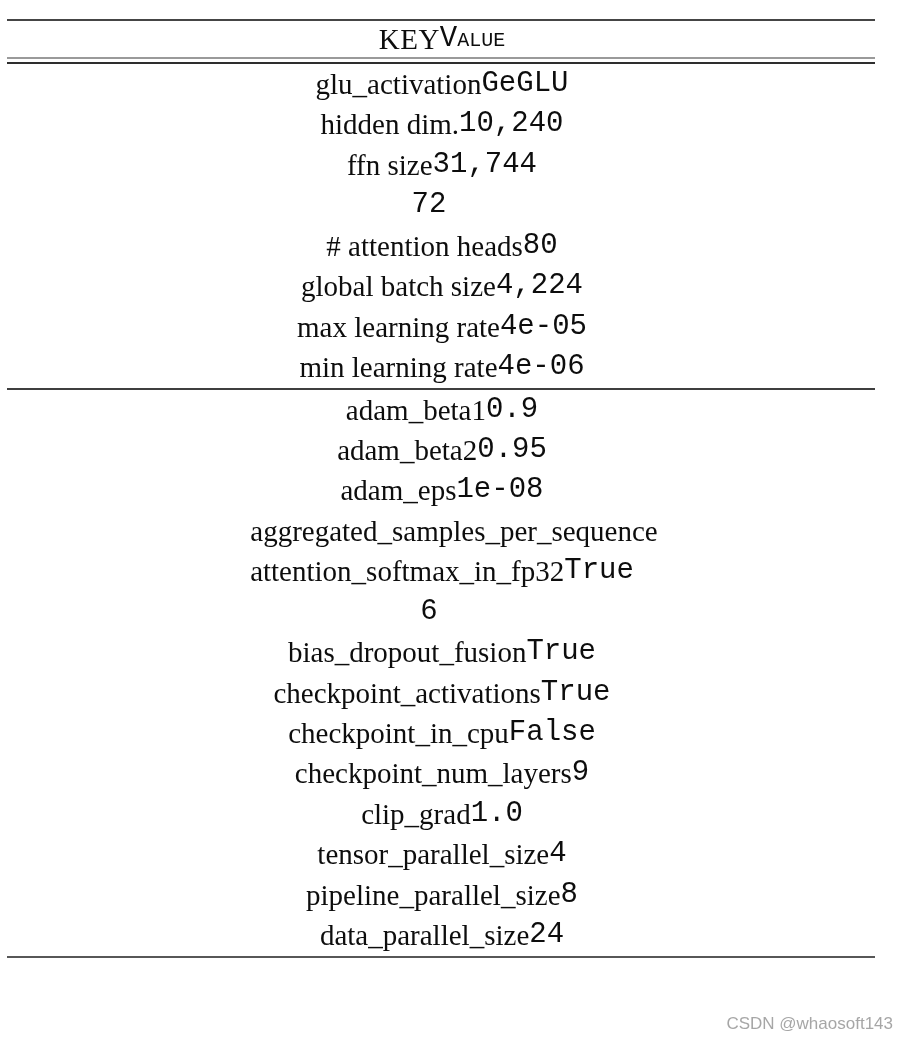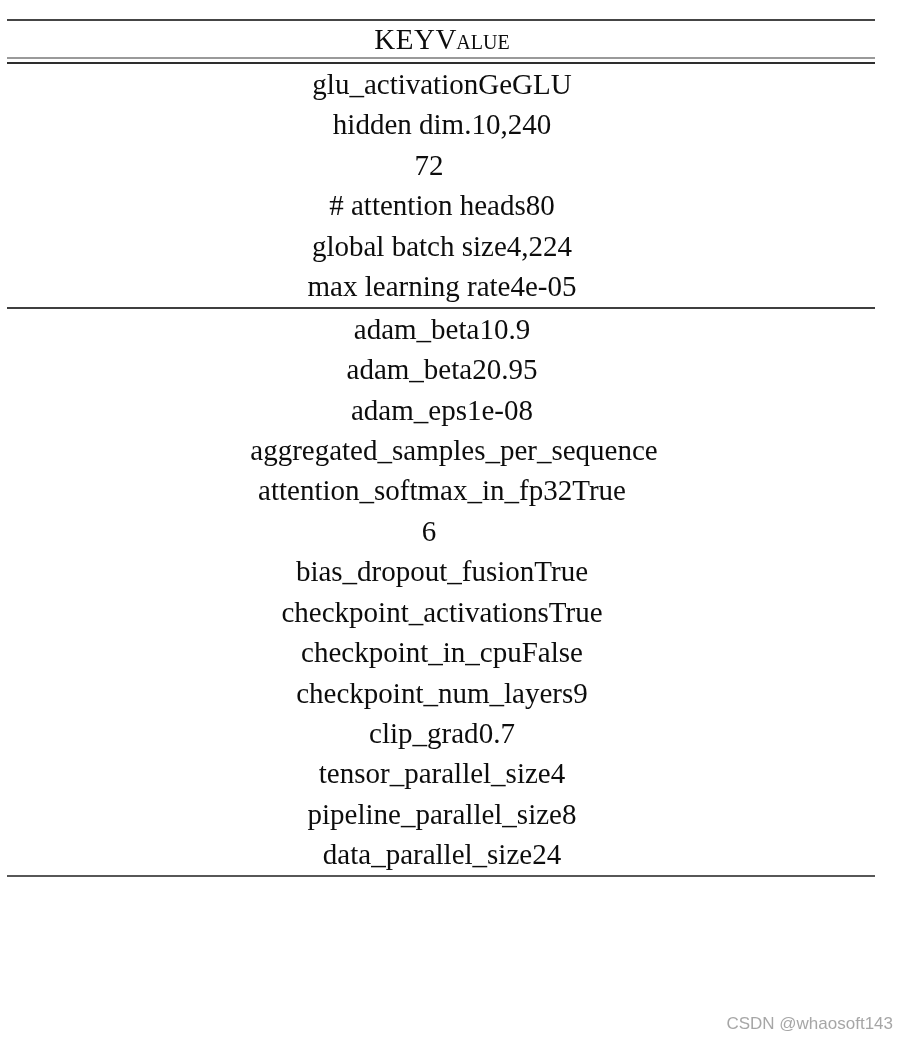--- a/index.html
+++ b/index.html
@@ -46,20 +46,21 @@
     height: 36px;
     line-height: 36px;
   }
   .key-cell {
     padding-left: 26px;
     text-align: left;
   }
   .value-cell {
     padding-right: 24px;
     text-align: right;
+    font-family: Liberation Mono, monospace;
   }
   .smallcaps {
     font-variant: small-caps;
   }
   .header-key {
     letter-spacing: 0.5px;
   }
   .watermark {
     position: absolute;
     right: 5px;
@@ -92,33 +93,41 @@
     <div id="section-0" class="section">
         <div class="row">
           <span class="key-cell">glu_activation</span>
           <span class="value-cell">GeGLU</span>
         </div>
         <div class="row">
           <span class="key-cell">hidden dim.</span>
           <span class="value-cell">10,240</span>
         </div>
         <div class="row">
+          <span class="key-cell">ffn size</span>
+          <span class="value-cell">31,744</span>
+        </div>
+        <div class="row">
           <span class="value-cell">72</span>
         </div>
         <div class="row">
           <span class="key-cell"># attention heads</span>
           <span class="value-cell">80</span>
         </div>
         <div class="row">
           <span class="key-cell">global batch size</span>
           <span class="value-cell">4,224</span>
         </div>
         <div class="row">
           <span class="key-cell">max learning rate</span>
           <span class="value-cell">4e-05</span>
+        </div>
+        <div class="row">
+          <span class="key-cell">min learning rate</span>
+          <span class="value-cell">4e-06</span>
         </div>
       </div>
 
     <div class="rule rule-mid"></div>
 
     <div id="section-1" class="section">
         <div class="row">
           <span class="key-cell">adam_beta1</span>
           <span class="value-cell">0.9</span>
         </div>
@@ -151,21 +160,21 @@
         <div class="row">
           <span class="key-cell">checkpoint_in_cpu</span>
           <span class="value-cell">False</span>
         </div>
         <div class="row">
           <span class="key-cell">checkpoint_num_layers</span>
           <span class="value-cell">9</span>
         </div>
         <div class="row">
           <span class="key-cell">clip_grad</span>
-          <span class="value-cell">0.7</span>
+          <span class="value-cell">1.0</span>
         </div>
         <div class="row">
           <span class="key-cell">tensor_parallel_size</span>
           <span class="value-cell">4</span>
         </div>
         <div class="row">
           <span class="key-cell">pipeline_parallel_size</span>
           <span class="value-cell">8</span>
         </div>
         <div class="row">

